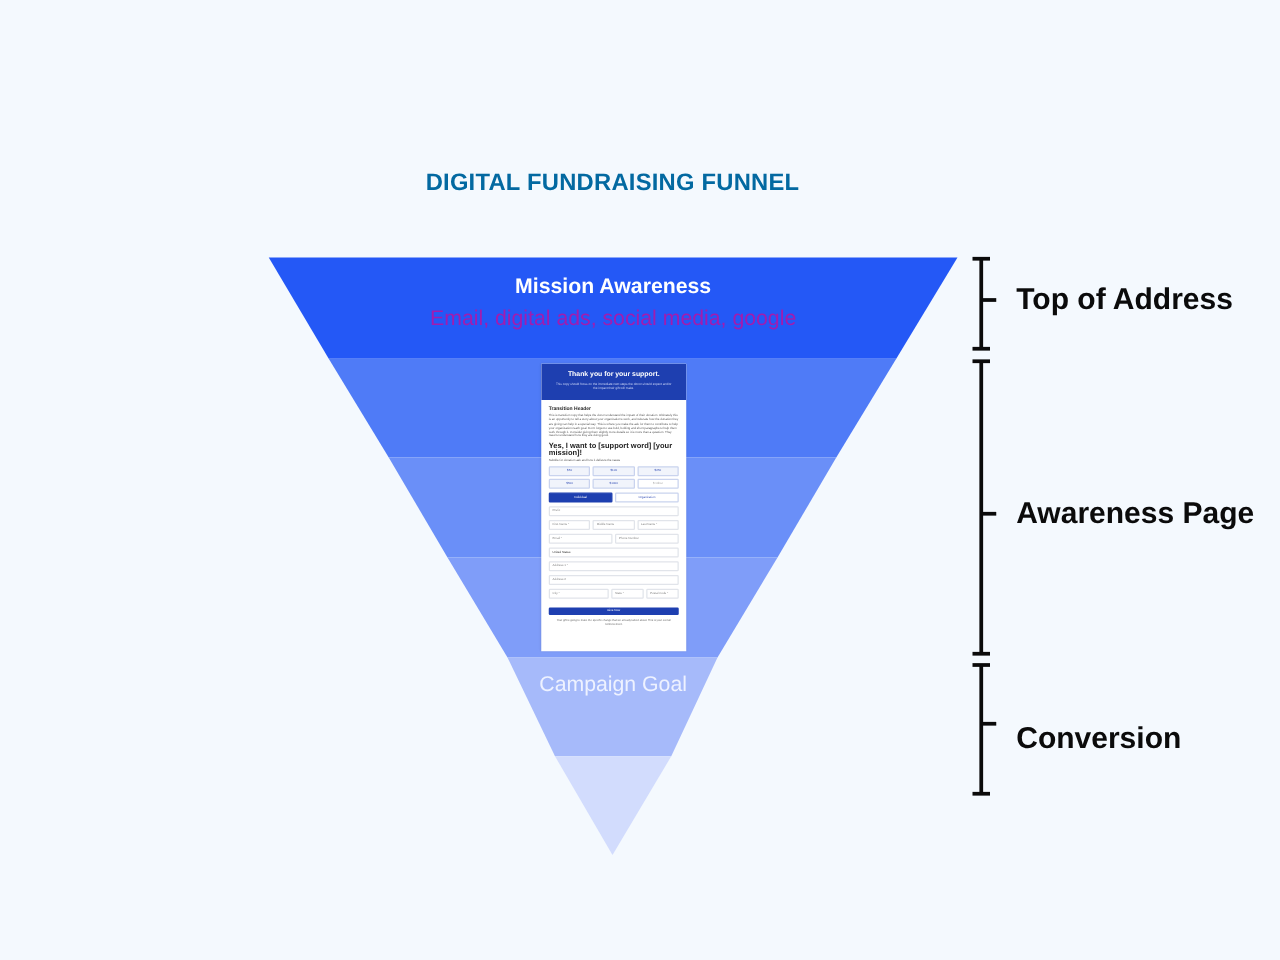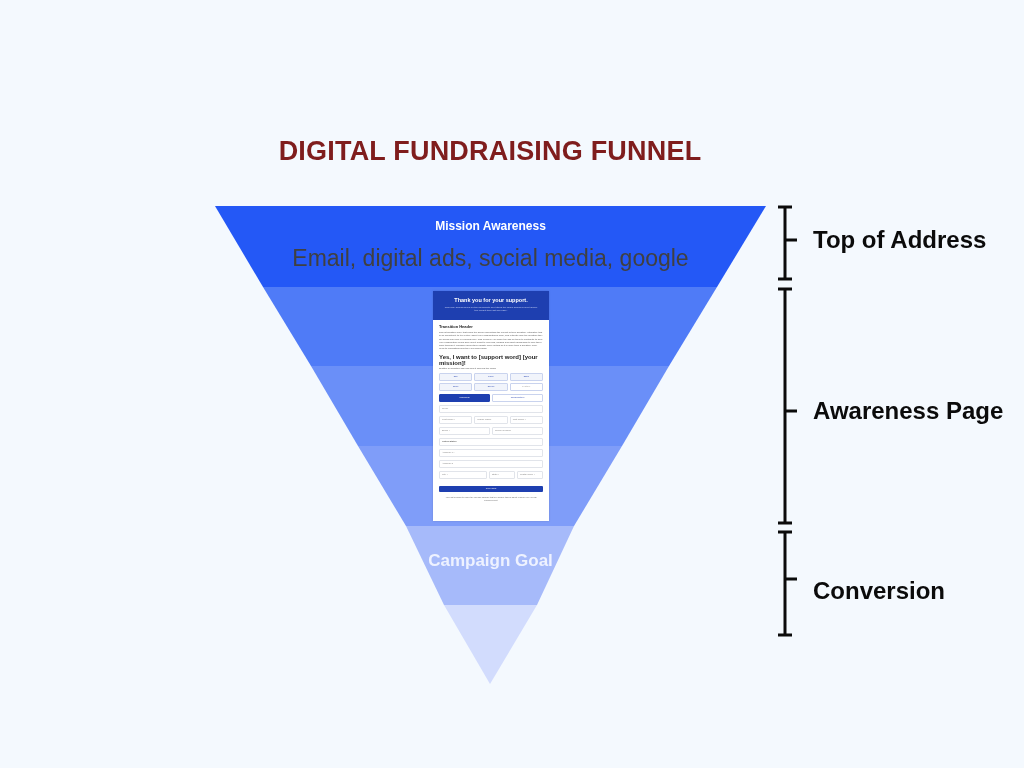--- a/index.html
+++ b/index.html
@@ -1,22 +1,22 @@
 <!DOCTYPE html>
 <html><head>
 <meta charset="utf-8">
 <style>
   html,body{margin:0;padding:0;}
   body{width:1024px;height:768px;background:#f4f9fe;position:relative;overflow:hidden;font-family:"Liberation Sans",sans-serif;}
-  .title{position:absolute;left:0;width:980px;top:136px;text-align:center;font-weight:bold;font-size:27px;color:#7f1d1d;letter-spacing:0.2px;}
+  .title{position:absolute;left:0;width:980px;top:136px;text-align:center;font-weight:bold;font-size:19px;color:#0369a1;letter-spacing:0.2px;}
   svg.funnel{position:absolute;left:0;top:0;}
   .band-text{position:absolute;left:215px;width:551px;text-align:center;color:#fff;}
-  .t1{top:219px;font-size:12px;font-weight:bold;}
-  .t2{top:245px;font-size:23px;color:#404040;}
-  .t3{top:551px;font-size:17px;font-weight:bold;color:#eef2ff;}
+  .t1{top:219px;font-size:17px;font-weight:bold;}
+  .t2{top:245px;font-size:17px;color:#a21caf;}
+  .t3{top:538px;font-size:17px;font-weight:normal;color:#eef2ff;}
   .bracket-label{position:absolute;left:813px;font-weight:bold;font-size:24px;color:#0b0b0b;}
   .form{position:absolute;left:433px;top:291px;width:116px;height:230px;background:#fff;box-shadow:0 0 2px rgba(0,0,0,0.15);overflow:hidden;font-size:3px;color:#444;}
   .form .hdr{background:#1e3fb0;height:29px;color:#fff;text-align:center;}
   .form .hdr .h{font-size:5.5px;font-weight:bold;padding-top:6px;}
   .form .hdr .s{font-size:2.5px;color:#c9d3f5;margin:3px 10px 0;}
   .form .body{padding:4px 6px;}
   .form .th{font-size:4px;font-weight:bold;color:#222;margin-bottom:2px;}
   .form .p{font-size:2.4px;line-height:3.3px;color:#555;}
   .form .yes{font-size:6px;font-weight:bold;color:#222;margin-top:3px;line-height:6.5px;}
   .form .sub{font-size:2.4px;color:#555;margin-bottom:3px;}

